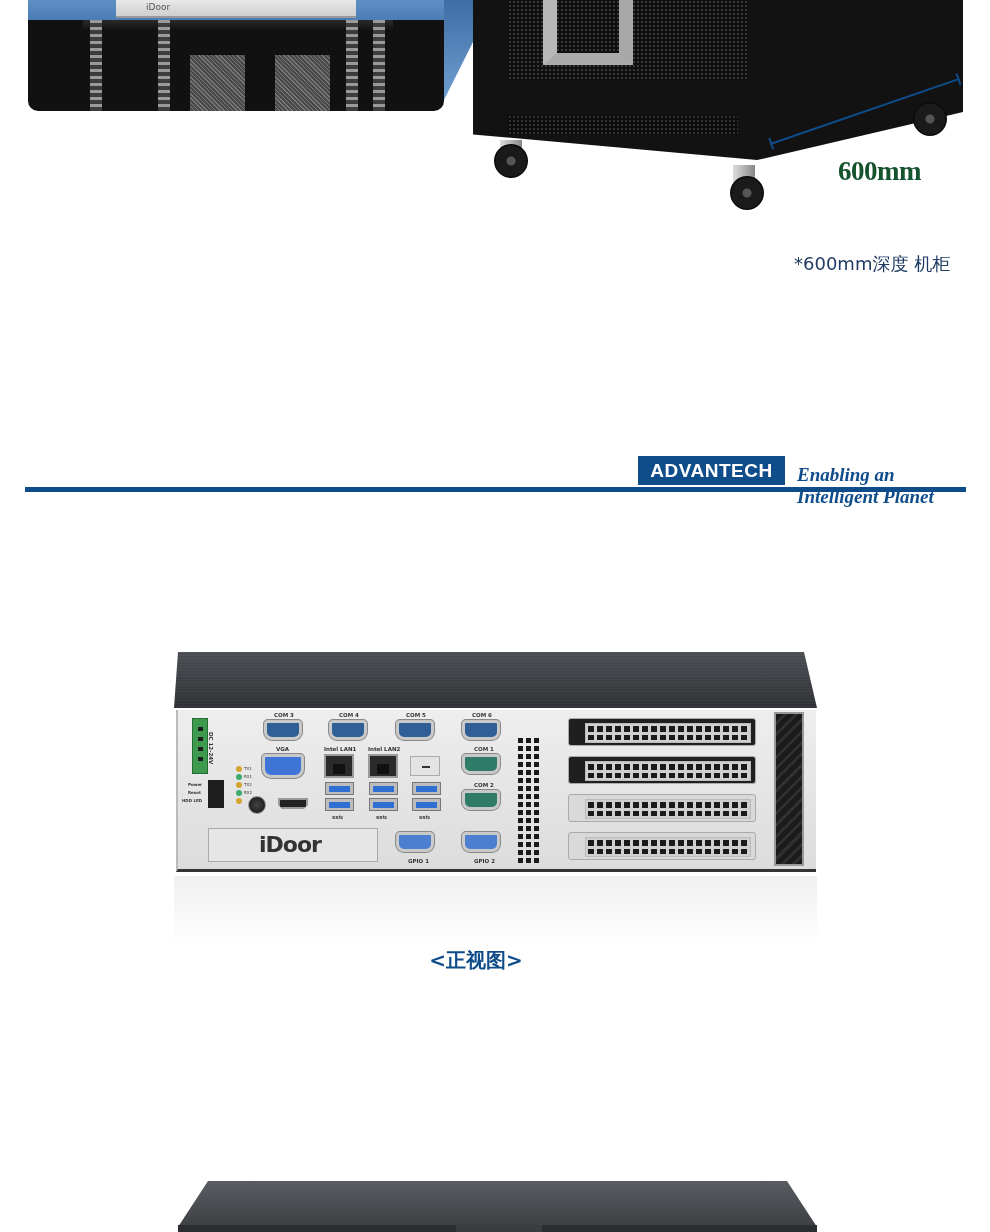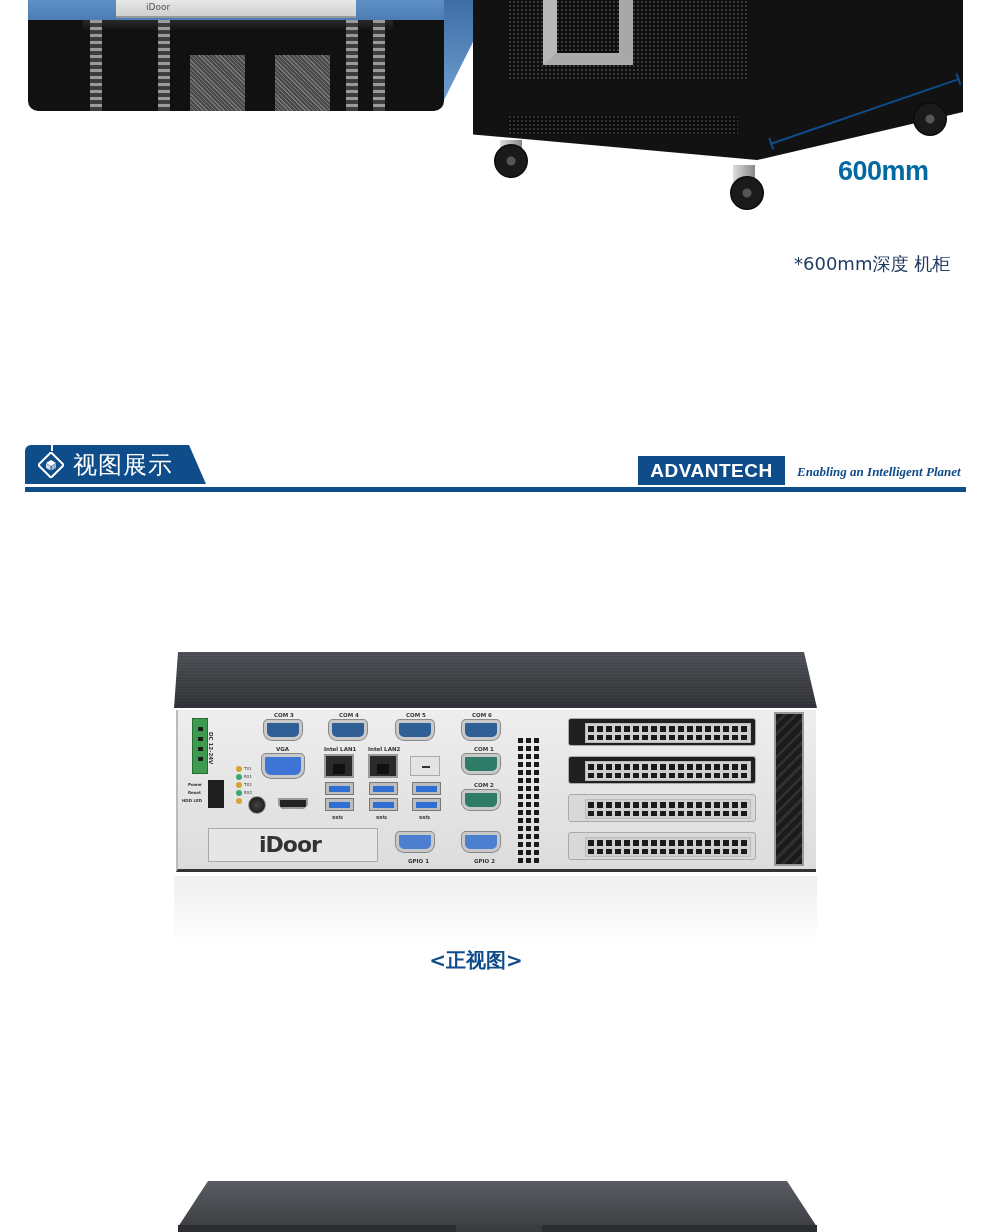--- a/index.html
+++ b/index.html
@@ -66,21 +66,21 @@
     position: absolute; left: 770px; top: 143px; width: 200px; height: 2px;
     background: #0f4c8a; transform-origin: 0 0; transform: rotate(-19deg);
   }
   .dim-line::before, .dim-line::after {
     content: ""; position: absolute; top: -5px; width: 2px; height: 12px; background: #0f4c8a;
   }
   .dim-line::before { left: 0; }
   .dim-line::after { right: 0; }
   .dim-label {
     position: absolute; left: 838px; top: 156px; font-size: 27px; font-weight: bold;
-    color: #0369a1; font-family: Liberation Sans, sans-serif; letter-spacing: -0.5px;
+    color: #14532d; font-family: Liberation Serif, serif; letter-spacing: -0.5px;
   }
   .caption-depth {
     position: absolute; left: 794px; top: 252px; font-size: 18px; color: #1f3b63;
     font-family: "DejaVu Sans", sans-serif;
   }
 
   
   .section-header { position: absolute; left: 25px; top: 445px; width: 941px; height: 48px; }
   .section-tab {
     position: absolute; left: 0; top: 0; width: 181px; height: 39px;
@@ -101,21 +101,21 @@
 
   .brand-box {
     position: absolute; left: 613px; top: 11px; width: 147px; height: 29px; background: #0f4c8a;
     display: flex; align-items: center; justify-content: center;
   }
   .brand-name {
     color: #ffffff; font-size: 19px; font-weight: bold; letter-spacing: 0.5px;
     font-family: "Liberation Sans", sans-serif;
   }
   .brand-slogan {
-    position: absolute; left: 772px; top: 19px; font-size: 13px; font-style: italic; font-weight: bold;
+    position: absolute; left: 772px; top: 19px; font-size: 19px; font-style: italic; font-weight: bold;
     color: #0f4c8a; font-family: "Liberation Serif", serif;
   }
 
   
   .device { position: absolute; left: 174px; top: 652px; width: 643px; height: 230px; }
   .device-top {
     position: absolute; left: 0; top: 0; width: 643px; height: 58px;
     background: linear-gradient(#4b4e53, #2d2f33);
     clip-path: polygon(4px 0, 630px 0, 643px 56px, 0 56px);
   }
@@ -232,30 +232,20 @@
 <div class="caster" style="left:494px;top:144px"></div>
 <div class="caster-mount" style="left:733px;top:165px"></div>
 <div class="caster" style="left:730px;top:176px"></div>
 <div class="caster" style="left:913px;top:102px"></div>
 
 <div class="dim-line"></div>
 <div class="dim-label">600mm</div>
 <div class="caption-depth">*600mm深度 机柜</div>
 
 <div class="section-header">
-  <div class="section-tab">
-    <span class="notch"></span>
-    <svg class="section-icon" viewBox="0 0 26 26">
-      <rect x="4" y="4" width="18" height="18" transform="rotate(45 13 13)" fill="none" stroke="#fff" stroke-width="2"></rect>
-      <polygon points="13,8 18,11 13,14 8,11" fill="#fff"></polygon>
-      <polygon points="8,11.5 12.5,14 12.5,18.5 8,16" fill="#fff" opacity="0.8"></polygon>
-      <polygon points="18,11.5 13.5,14 13.5,18.5 18,16" fill="#fff" opacity="0.6"></polygon>
-    </svg>
-    <span class="section-title">视图展示</span>
-  </div>
   <div class="section-rule"></div>
   <div class="brand-box">
     <span class="brand-name">ADVANTECH</span>
   </div>
   <span class="brand-slogan">Enabling an Intelligent Planet</span>
 </div>
 
 <div class="device">
   <div class="device-top"></div>
   <div class="device-front">

